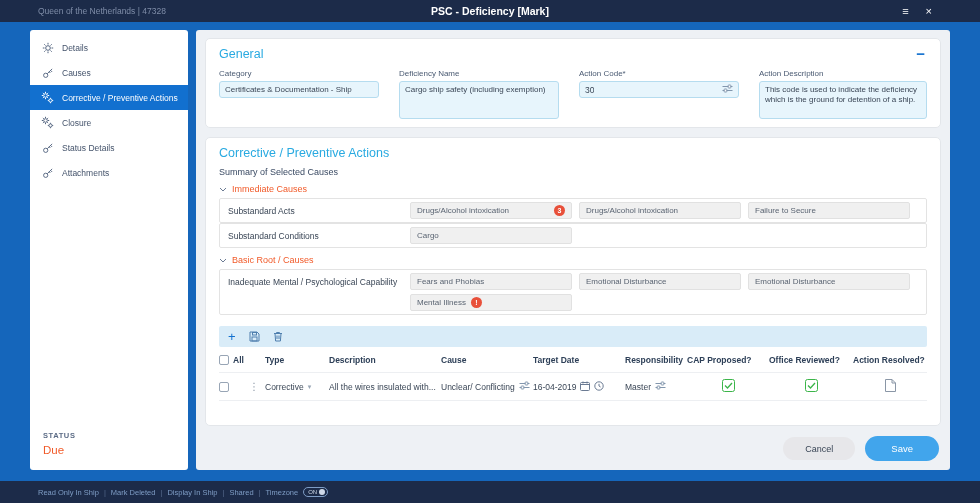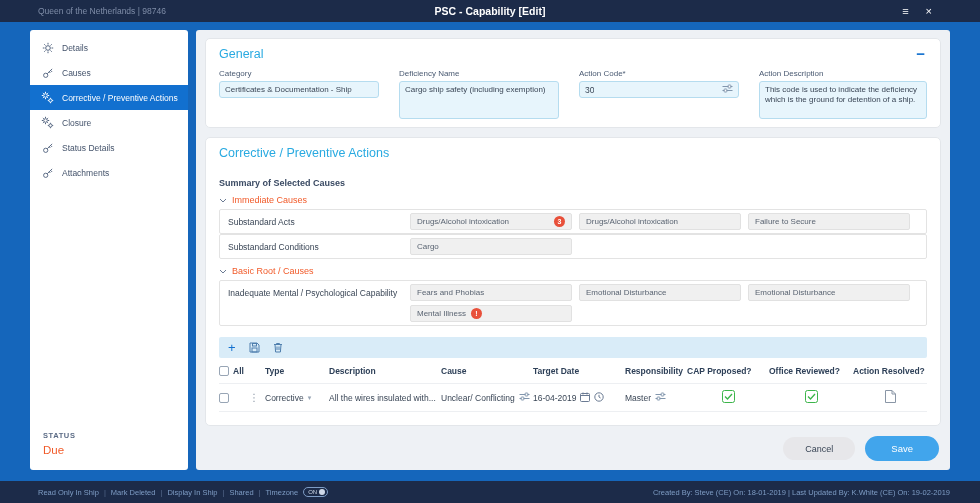--- a/index.html
+++ b/index.html
@@ -38,21 +38,21 @@
   .fields{display:flex;gap:20px;margin-top:8px}
   .fcol{display:flex;flex-direction:column;gap:9px}
   .fcol.w1{width:160px}.fcol.w2{width:160px}.fcol.w3{width:160px}.fcol.w4{width:168px}
   .field label{display:block;font-size:8px;color:#4a5a72;margin-bottom:3px}
   .input{height:17px;background:#e7f5fc;border:1px solid #b5dcef;border-radius:3px;display:flex;align-items:center;justify-content:space-between;gap:4px;padding:0 5px;font-size:8.5px;color:#3a4656;cursor:text}
   .input .val{white-space:nowrap;overflow:hidden}
   .textarea{height:38px;background:#e7f5fc;border:1px solid #b5dcef;border-radius:3px;padding:3px 5px;font-size:8px;line-height:1.3;color:#3a4656;overflow:hidden;cursor:text}
 
   
   .card.corrective{flex:1;display:flex;flex-direction:column;overflow:hidden}
-  .summary-label{font-size:9px;font-weight:bold;color:#3a4a63;margin-top:18px}
+  .summary-label{font-size:9px;font-weight:normal;color:#3a4a63;margin-top:7px}
   .group-head{display:flex;align-items:center;gap:5px;margin:7px 0 4px;font-size:9px;color:#f15a29;cursor:pointer}
   .cause-row{border:1px solid #e3e3e3;border-radius:2px;display:flex;align-items:flex-start;margin-bottom:0;padding:3px 4px 3px 0}
   .cause-label{width:190px;flex-shrink:0;padding:4px 8px 0;font-size:8.5px;color:#3a4656}
   .cause-cells{display:flex;flex-wrap:wrap;gap:4px 7px;flex:1}
   .cause-cell{width:162px;height:17px;background:#f0f0f0;border:1px solid #e1e1e1;border-radius:2px;display:flex;align-items:center;gap:5px;padding:0 6px;font-size:8px;color:#5a6472;white-space:nowrap;overflow:hidden}
   .badge{width:11px;height:11px;flex-shrink:0;border-radius:50%;background:#e8503a;color:#fff;font-size:7px;font-weight:bold;display:flex;align-items:center;justify-content:center}
   .badge.end{margin-left:auto}
 
   
   .toolbar{margin-top:11px;height:21px;flex-shrink:0;background:#d9ecf8;border-radius:2px;display:flex;align-items:center;gap:13px;padding:0 9px}
@@ -91,22 +91,22 @@
   .tz{display:inline-flex;align-items:center;gap:2px;border:1px solid #7e9cc4;border-radius:7px;height:10px;padding:0 2px 0 4px;font-size:6px;color:#cfd9e8;cursor:pointer}
   .tz-dot{width:6px;height:6px;border-radius:50%;background:#cfd9e8}
   .footer-right{margin-left:auto;white-space:nowrap}
 </style>
 </head>
 <body>
 
 <div class="app">
 
   <div class="titlebar">
-    <span class="tb-left">Queen of the Netherlands  |  98746</span>
-    <span class="tb-title">PSC - Capability [Edit]</span>
+    <span class="tb-left">Queen of the Netherlands  |  47328</span>
+    <span class="tb-title">PSC - Deficiency [Mark]</span>
     <span class="tb-icons">
       <span class="tb-icon">≡</span>
       <span class="tb-icon">×</span>
     </span>
   </div>
 
   <div class="main">
 
     <div class="sidebar">
       <div class="side-item">
@@ -423,16 +423,15 @@
       <span class="flink">Display In Ship</span>
       <span class="fsep">|</span>
       <span class="flink">Shared</span>
       <span class="fsep">|</span>
       <span class="flink">Timezone</span>
       <span class="tz">
         <span>ON</span>
         <span class="tz-dot"></span>
       </span>
     </div>
-    <div class="footer-right">Created By: Steve (CE) On: 18-01-2019  |  Last Updated By: K.White (CE) On: 19-02-2019</div>
   </div>
 
 </div>
 
 </body></html>

